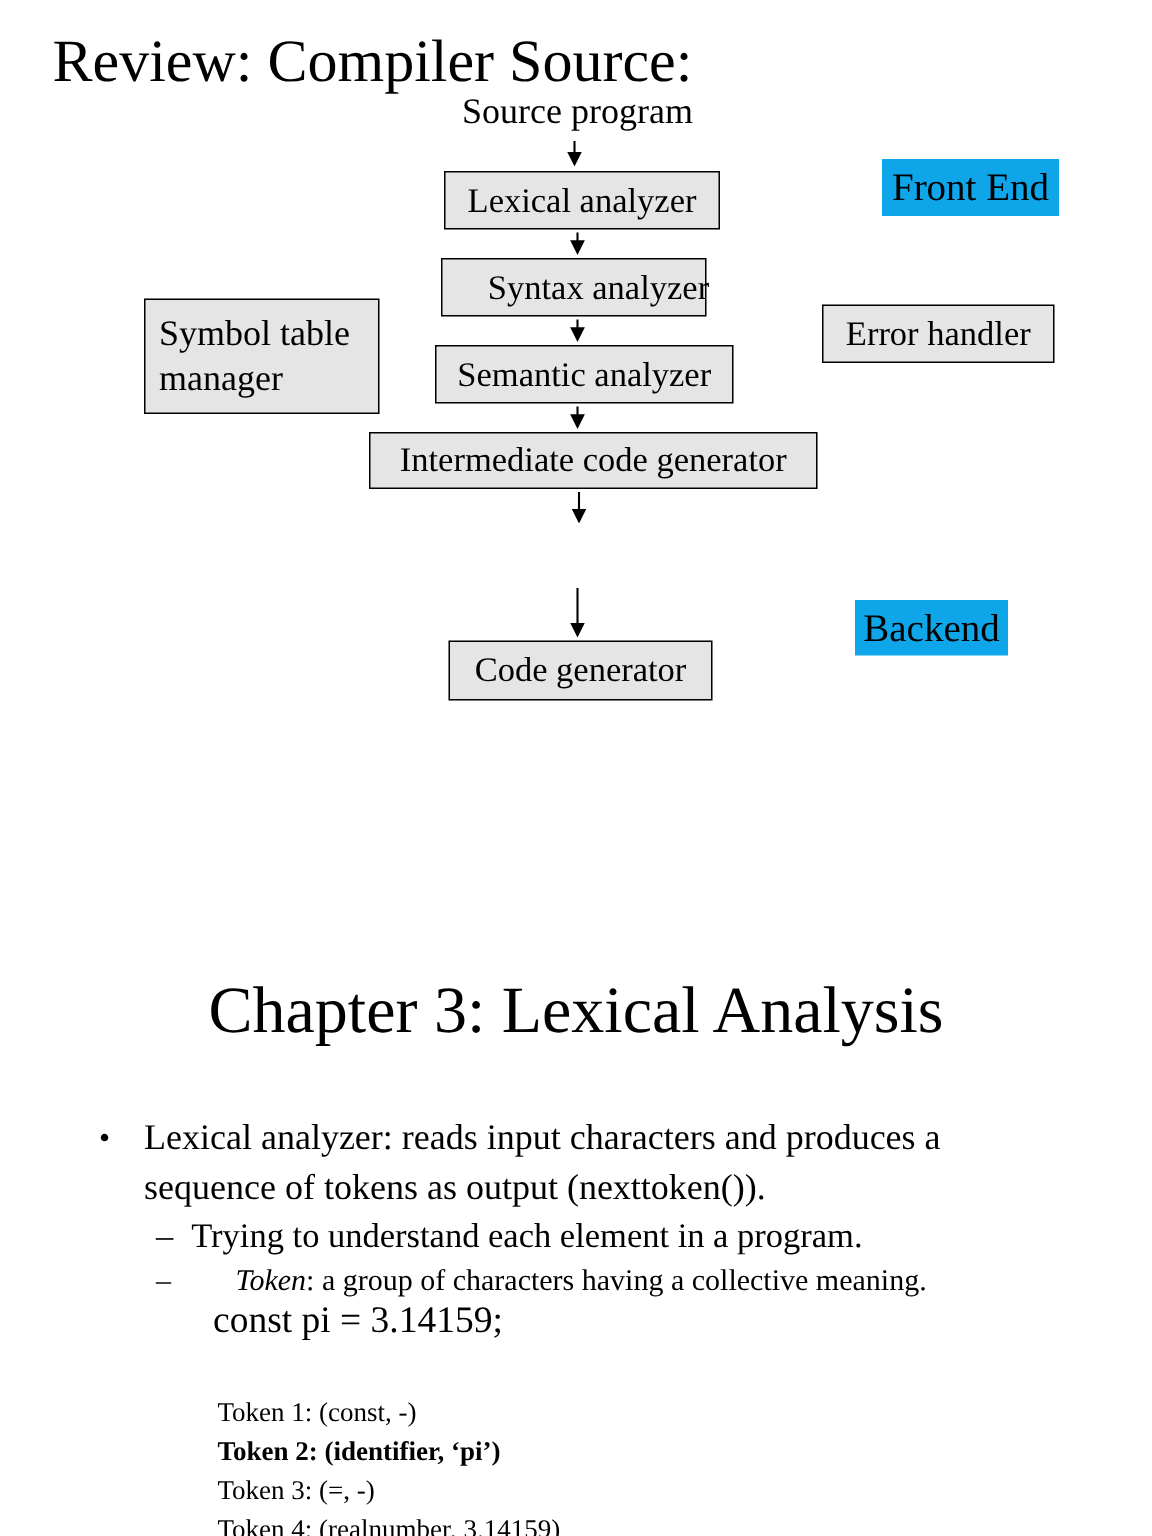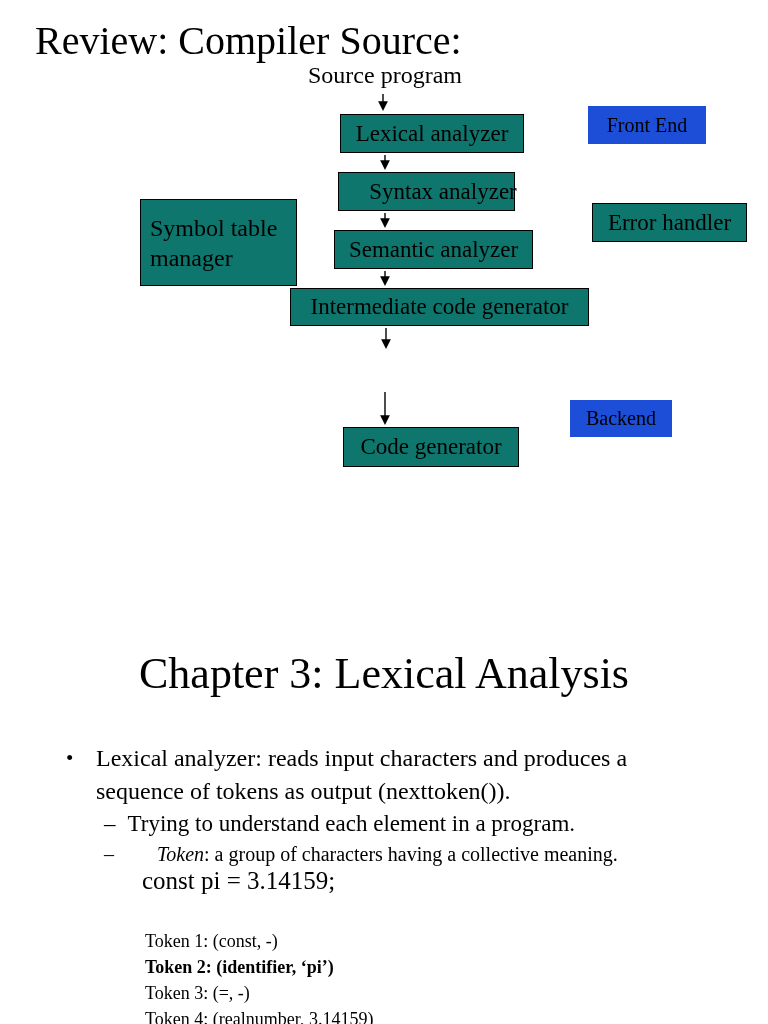--- a/index.html
+++ b/index.html
@@ -11,39 +11,39 @@
   #slide1{top:0;height:500px;}
   #slide2{top:500px;height:524px;}
 
   
   .s1-title{
     position:absolute;left:35px;top:18px;font-size:40px;line-height:46px;
     white-space:nowrap;
   }
   .src-label{position:absolute;left:308px;top:62px;font-size:24px;white-space:nowrap;}
   .fbox{
-    position:absolute;border:1.5px solid #000;background:#0f766e;
+    position:absolute;border:1.5px solid #000;background:#e5e5e5;
     display:flex;align-items:center;justify-content:center;
-    font-size:23px;white-space:nowrap;box-sizing:border-box;margin-left:44px;
+    font-size:23px;white-space:nowrap;box-sizing:border-box;
   }
   .box-lexical{left:296px;top:114px;width:184px;height:39px;}
   .box-syntax{left:294px;top:172px;width:177px;height:39px;padding-left:33px;}
   .box-semantic{left:290px;top:230px;width:199px;height:39px;}
   .box-intermediate{left:246px;top:288px;width:299px;height:38px;}
   .box-optimizer{left:303px;top:351px;width:171px;height:39px;}
   .box-generator{left:299px;top:427px;width:176px;height:40px;}
   .box-symbol{
-    left:96px;top:199px;width:157px;height:87px;
+    left:96px;top:199px;width:157px;height:77px;
     flex-direction:column;align-items:flex-start;justify-content:center;
     padding-left:9px;font-size:24px;line-height:30px;
   }
   .box-error{left:548px;top:203px;width:155px;height:39px;}
   .tag{
-    position:absolute;background:#1d4ed8;display:flex;align-items:center;
-    justify-content:center;font-size:20px;white-space:nowrap;box-sizing:border-box;
+    position:absolute;background:#0ea5e9;display:flex;align-items:center;
+    justify-content:center;font-size:26px;white-space:nowrap;box-sizing:border-box;
   }
   .tag-front{left:588px;top:106px;width:118px;height:38px;}
   .tag-back{left:570px;top:400px;width:102px;height:37px;}
   .arrows{position:absolute;left:0;top:0;width:768px;height:500px;pointer-events:none;}
 
   
   .s2-title{
     position:absolute;left:0;top:148px;width:768px;text-align:center;
     font-size:44px;line-height:52px;white-space:nowrap;
   }

